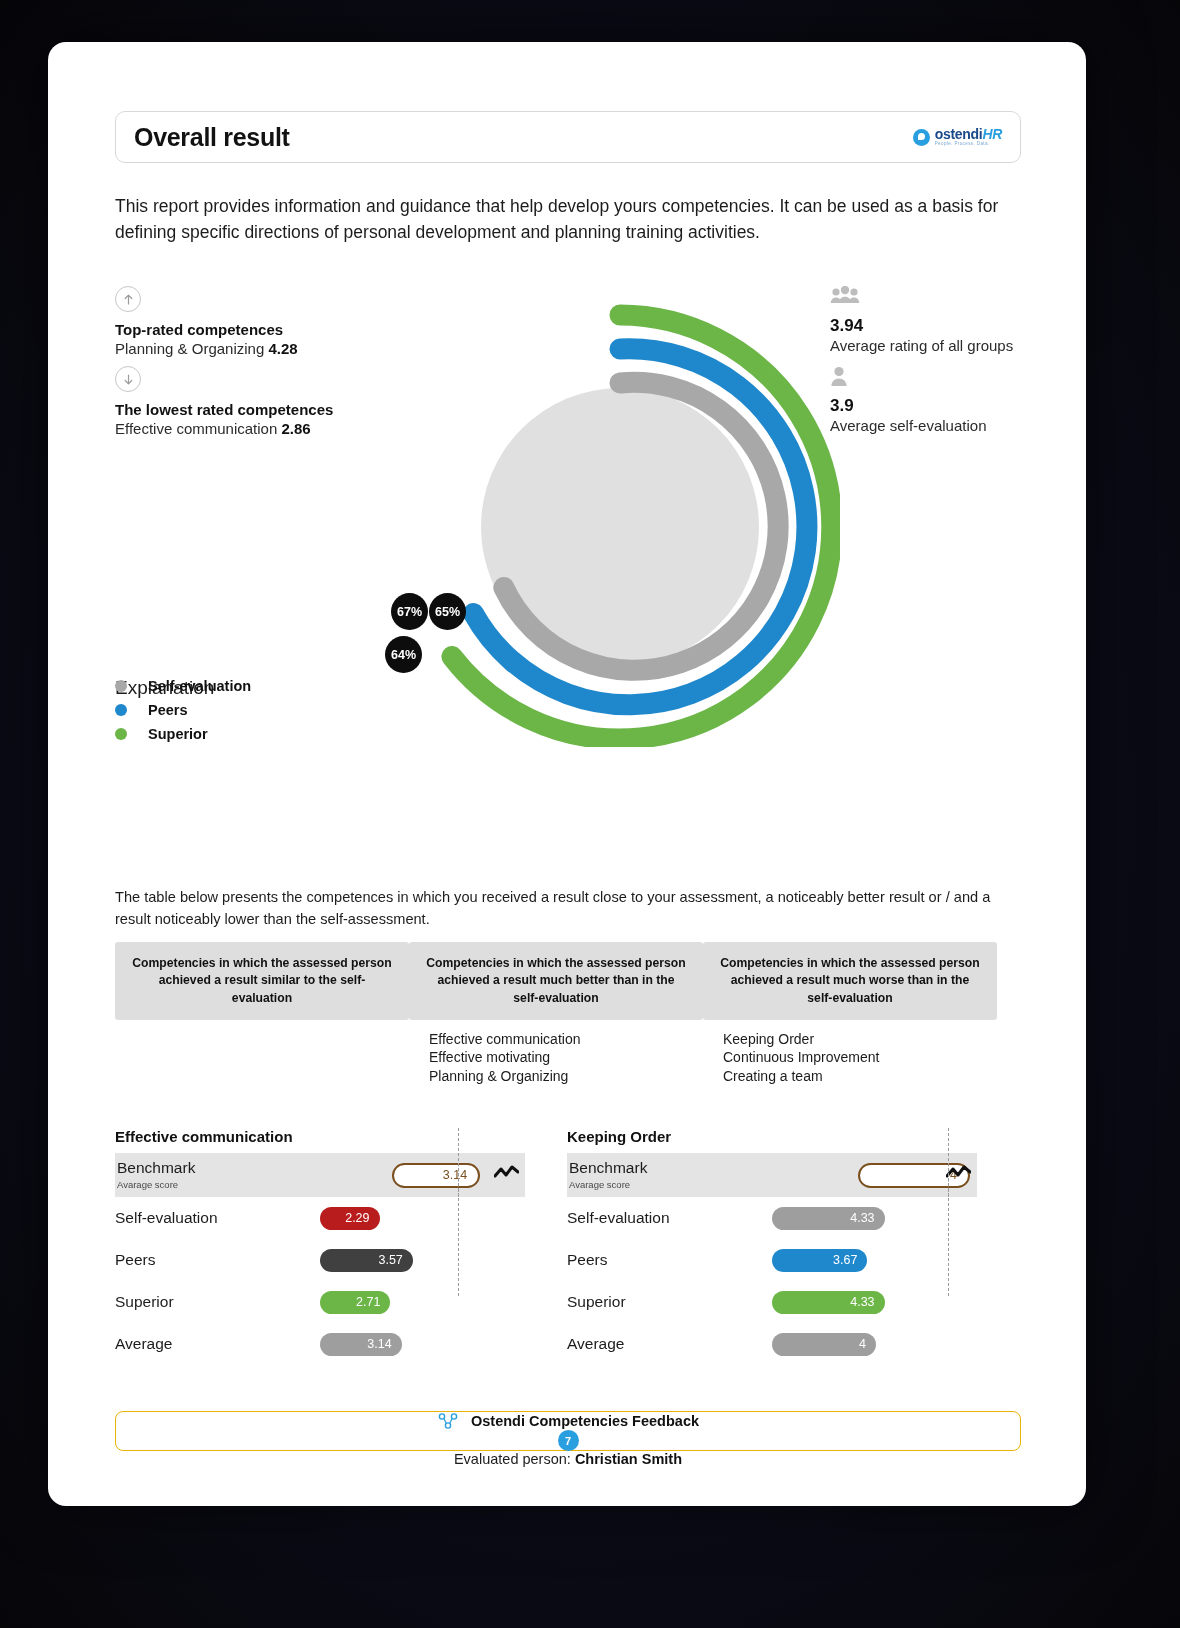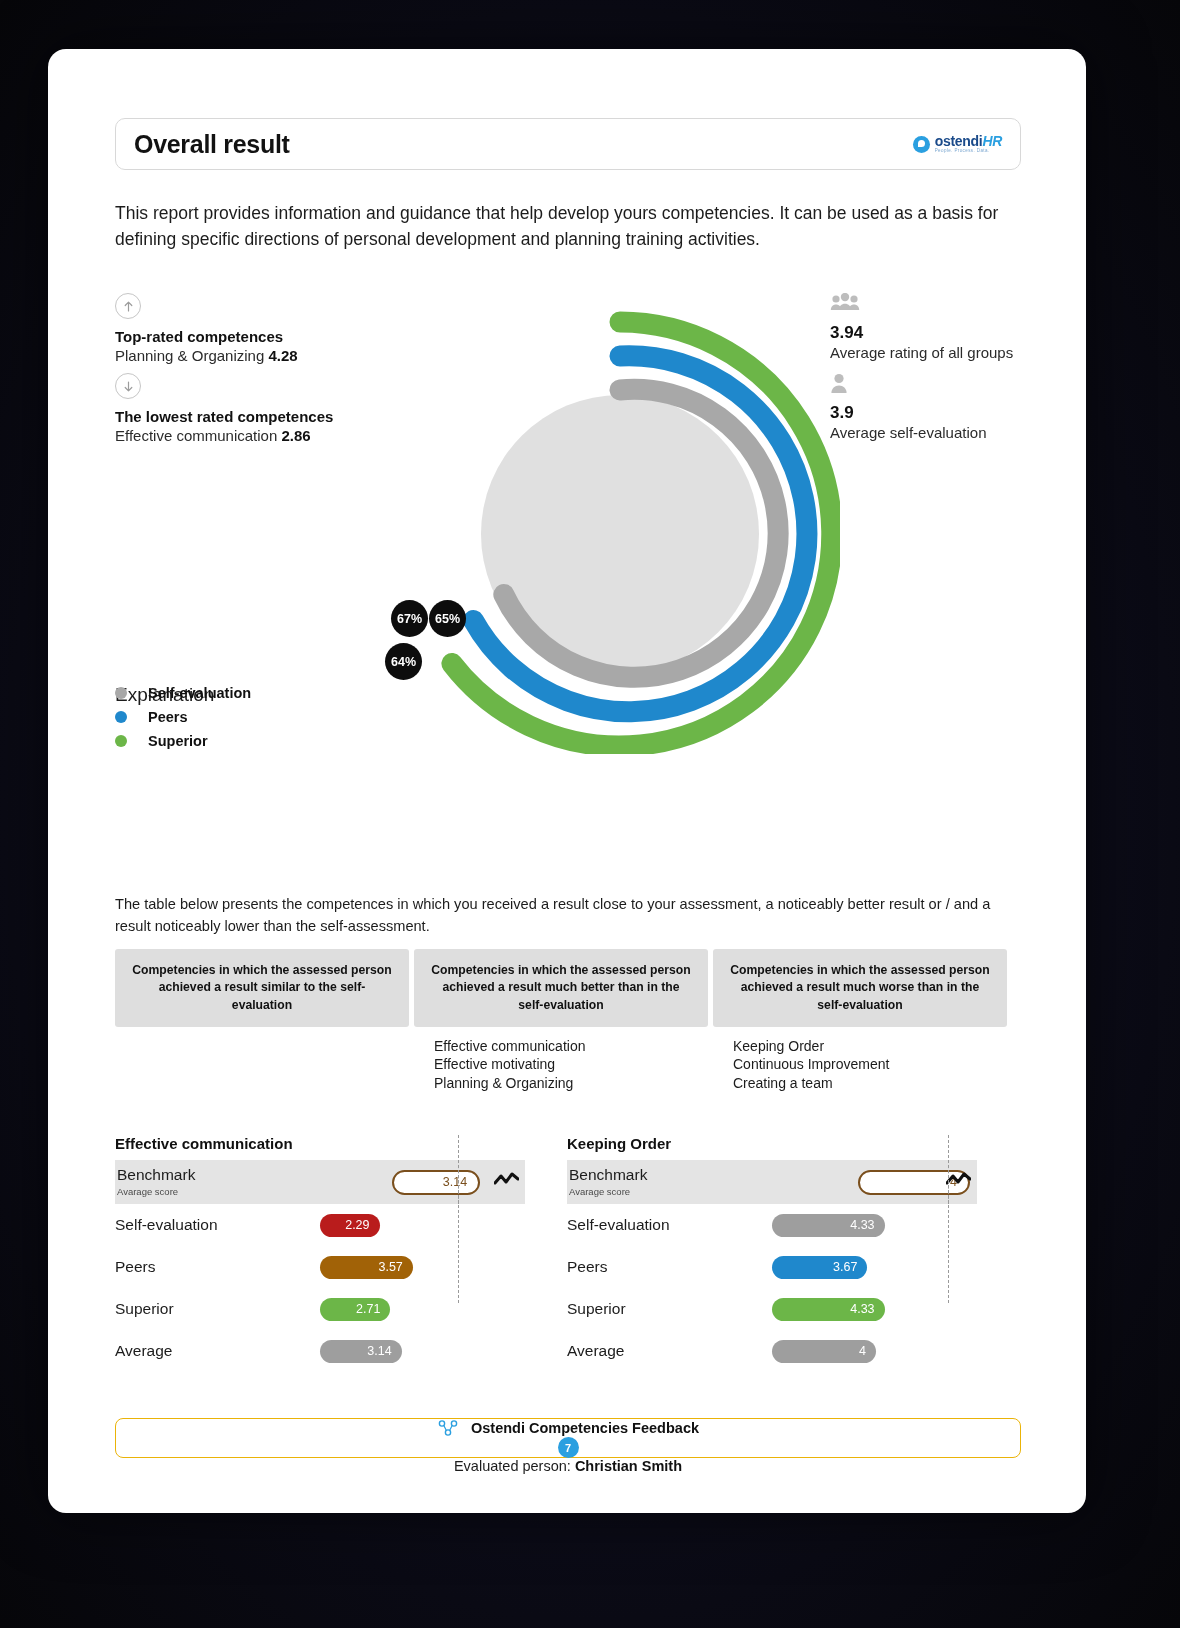--- a/index.html
+++ b/index.html
@@ -9,21 +9,21 @@
     background: #0d0d1a;
     font-family: "Liberation Sans", sans-serif;
     overflow: hidden;
   }
   #backdrop {
     position: absolute; inset: 0;
     background: radial-gradient(ellipse at 50% 50%, #141430 0%, #0a0a14 70%, #060609 100%);
   }
   #page {
     position: absolute;
-    left: 48px; top: 49px;
+    left: 48px; top: 42px;
     width: 1038px; height: 1464px;
     background: #ffffff;
     border-radius: 18px;
     box-shadow: 0 0 60px rgba(0,0,0,.6);
     overflow: hidden;
   }
 
   
   .header-bar {
     position: absolute; left: 67px; top: 69px;
@@ -98,21 +98,21 @@
   .legend-row { display: flex; align-items: center; height: 24px; }
   .legend-dot { width: 12px; height: 12px; border-radius: 50%; margin-right: 21px; }
   .legend-label { font-size: 14.5px; font-weight: bold; color: #111; }
 
   
   .para { position: absolute; left: 67px; width: 905px; font-size: 14.6px; line-height: 1.5; color: #1c1c1c; }
   #para-1 { top: 808px; }
   #para-2 { top: 845px; }
 
   
-  #cmp { position: absolute; left: 67px; top: 900px; width: 906px; display: flex; gap: 5px; }
+  #cmp { position: absolute; left: 67px; top: 900px; width: 906px; display: flex; }
   .cmp-col { width: 294px; }
   .cmp-head {
     background: #dedede; border-radius: 3px;
     min-height: 78px; padding: 13px 15px;
     display: flex; align-items: center; justify-content: center;
     text-align: center;
     font-size: 12.2px; font-weight: bold; line-height: 1.42; color: #111;
   }
   .cmp-body { padding: 10px 0 0 20px; }
   .cmp-item { font-size: 14px; line-height: 1.32; color: #1c1c1c; }
@@ -303,21 +303,21 @@
       </svg>
       <div class="dashline" style="left: 343.16px; top: 0px; height: 44px;"></div>
     </div>
     <div class="bars">
       <div class="bar-row">
         <span class="bar-name">Self-evaluation</span>
         <span class="bar" style="left: 205px; width: 59.54px; background: #b91c1c;">2.29</span>
       </div>
       <div class="bar-row">
         <span class="bar-name">Peers</span>
-        <span class="bar" style="left: 205px; width: 92.82px; background: #a16207;">3.57</span>
+        <span class="bar" style="left: 205px; width: 92.82px; background: #404040;">3.57</span>
       </div>
       <div class="bar-row">
         <span class="bar-name">Superior</span>
         <span class="bar" style="left: 205px; width: 70.46px; background: rgb(108, 182, 72);">2.71</span>
       </div>
       <div class="bar-row">
         <span class="bar-name">Average</span>
         <span class="bar" style="left: 205px; width: 81.64px; background: rgb(158, 158, 158);">3.14</span>
       </div>
       <div class="dashline" style="left: 343.16px; top: 0px; height: 168px;"></div>

